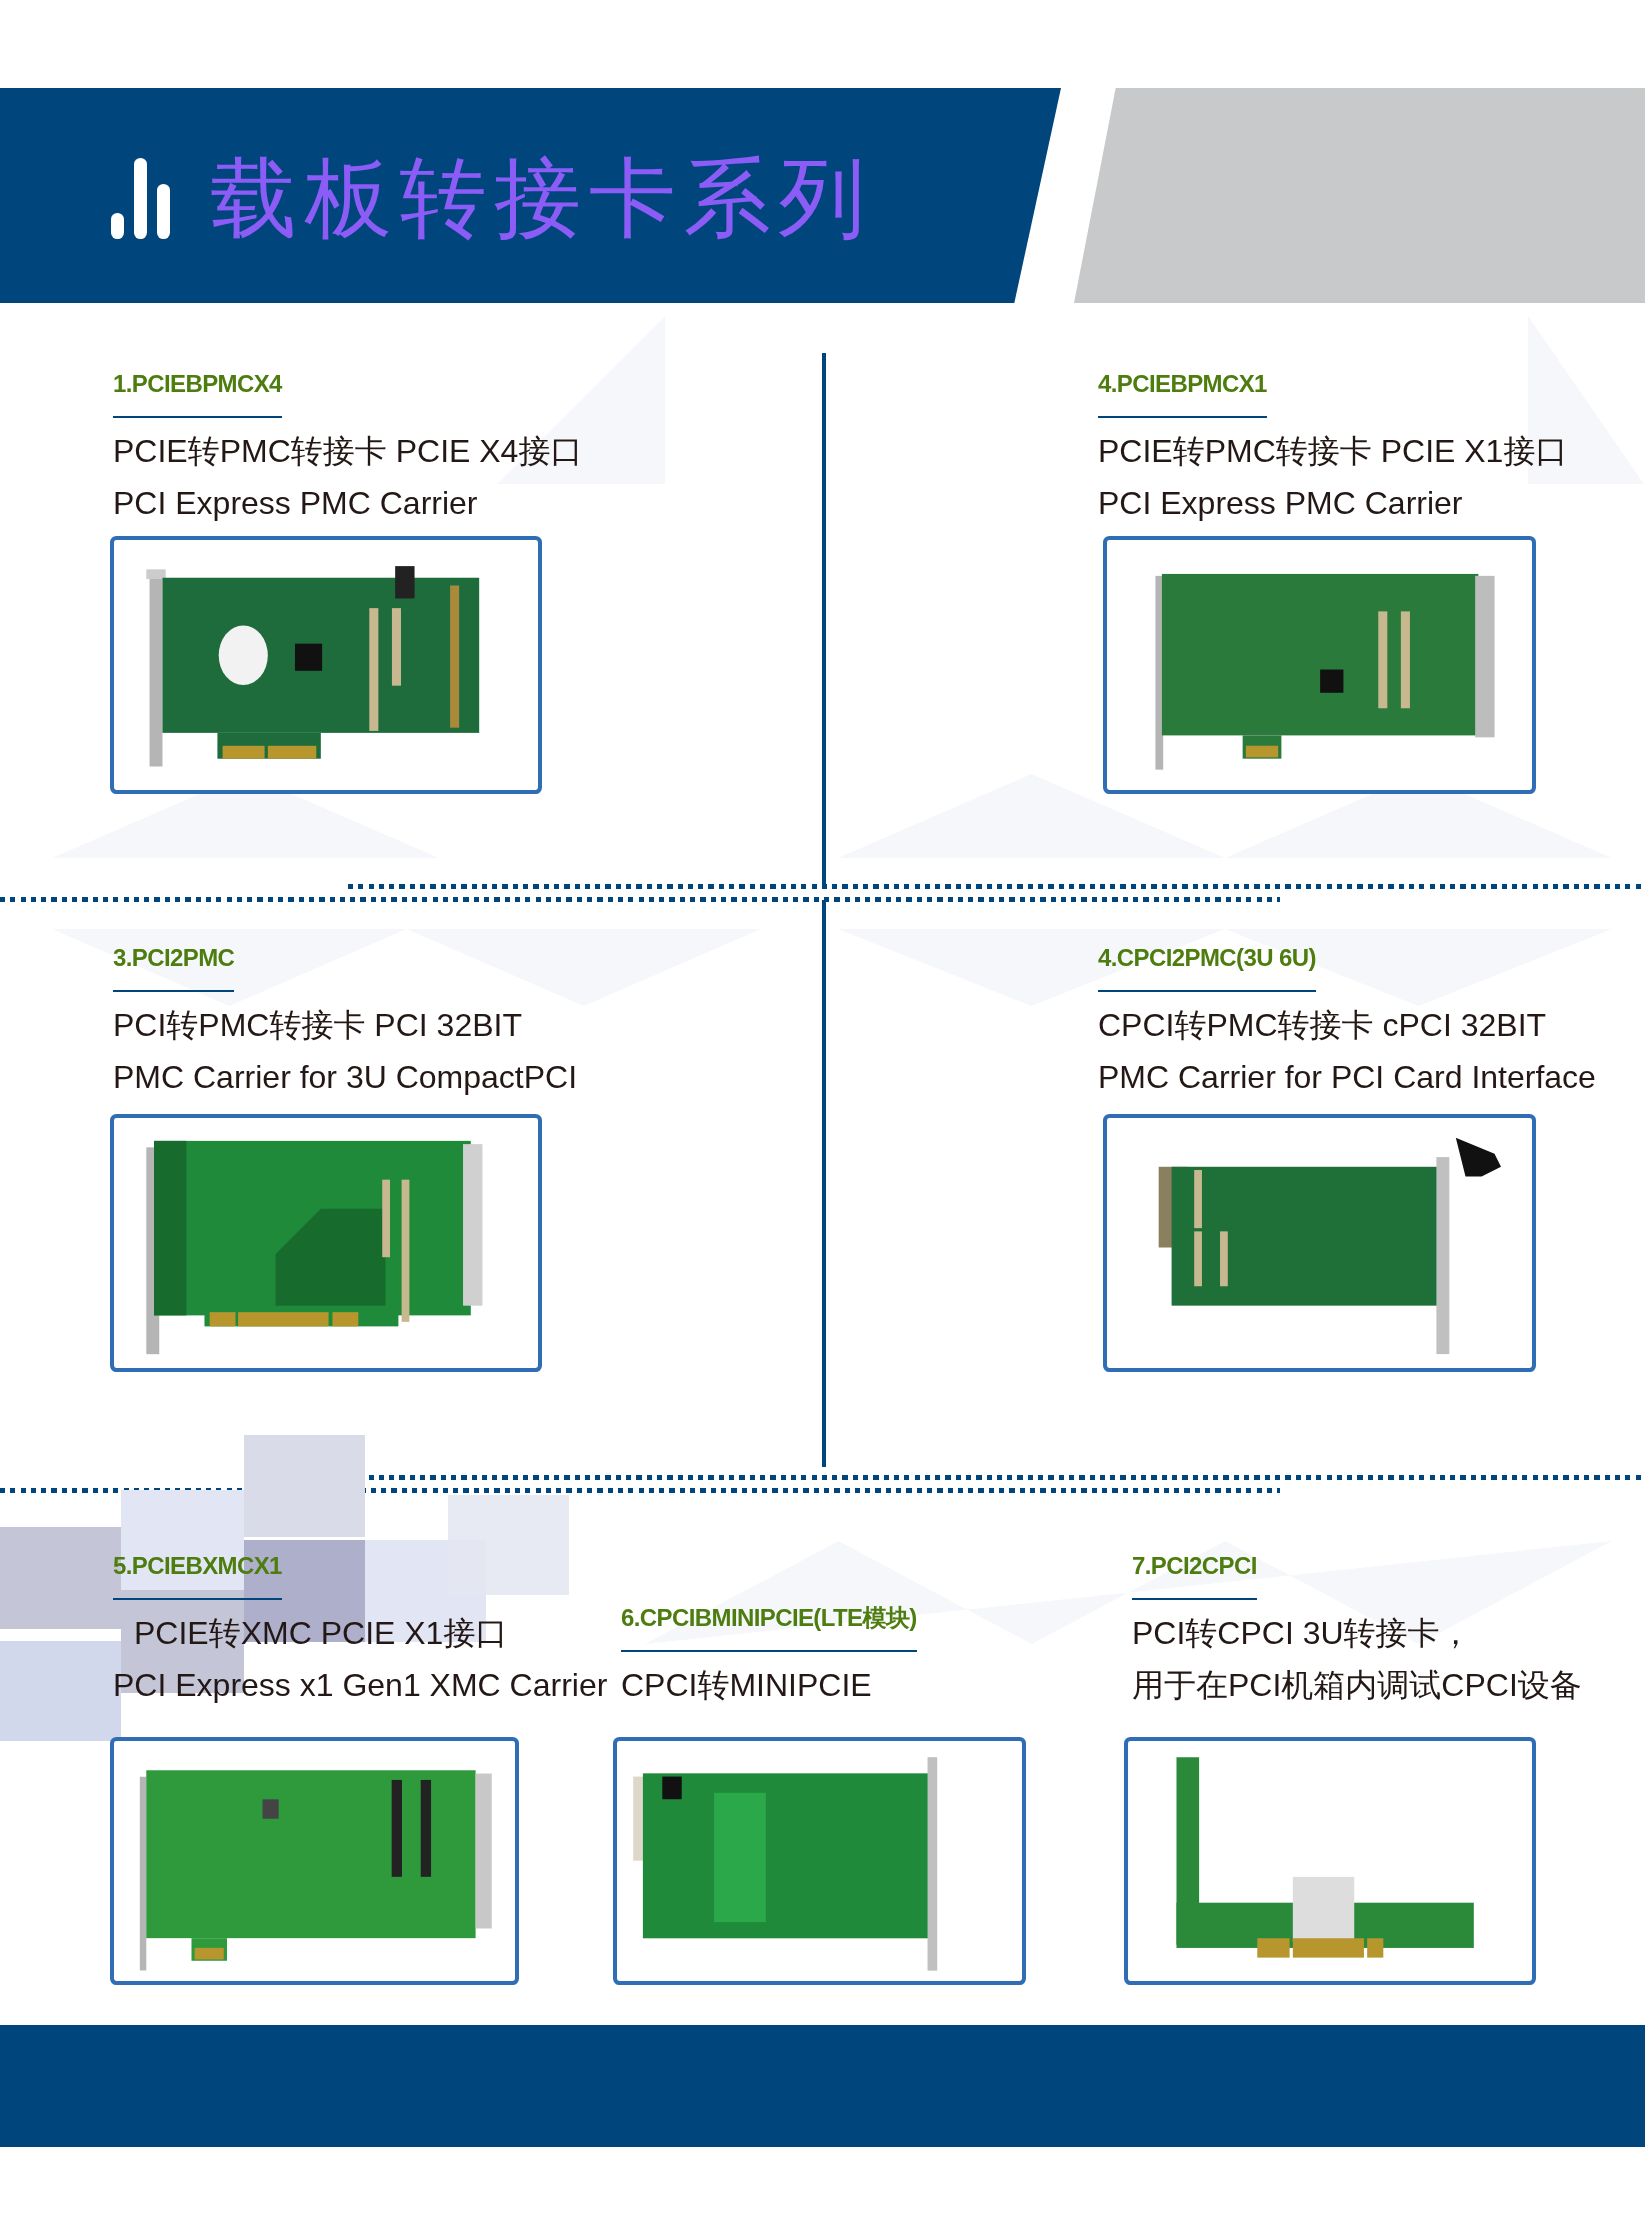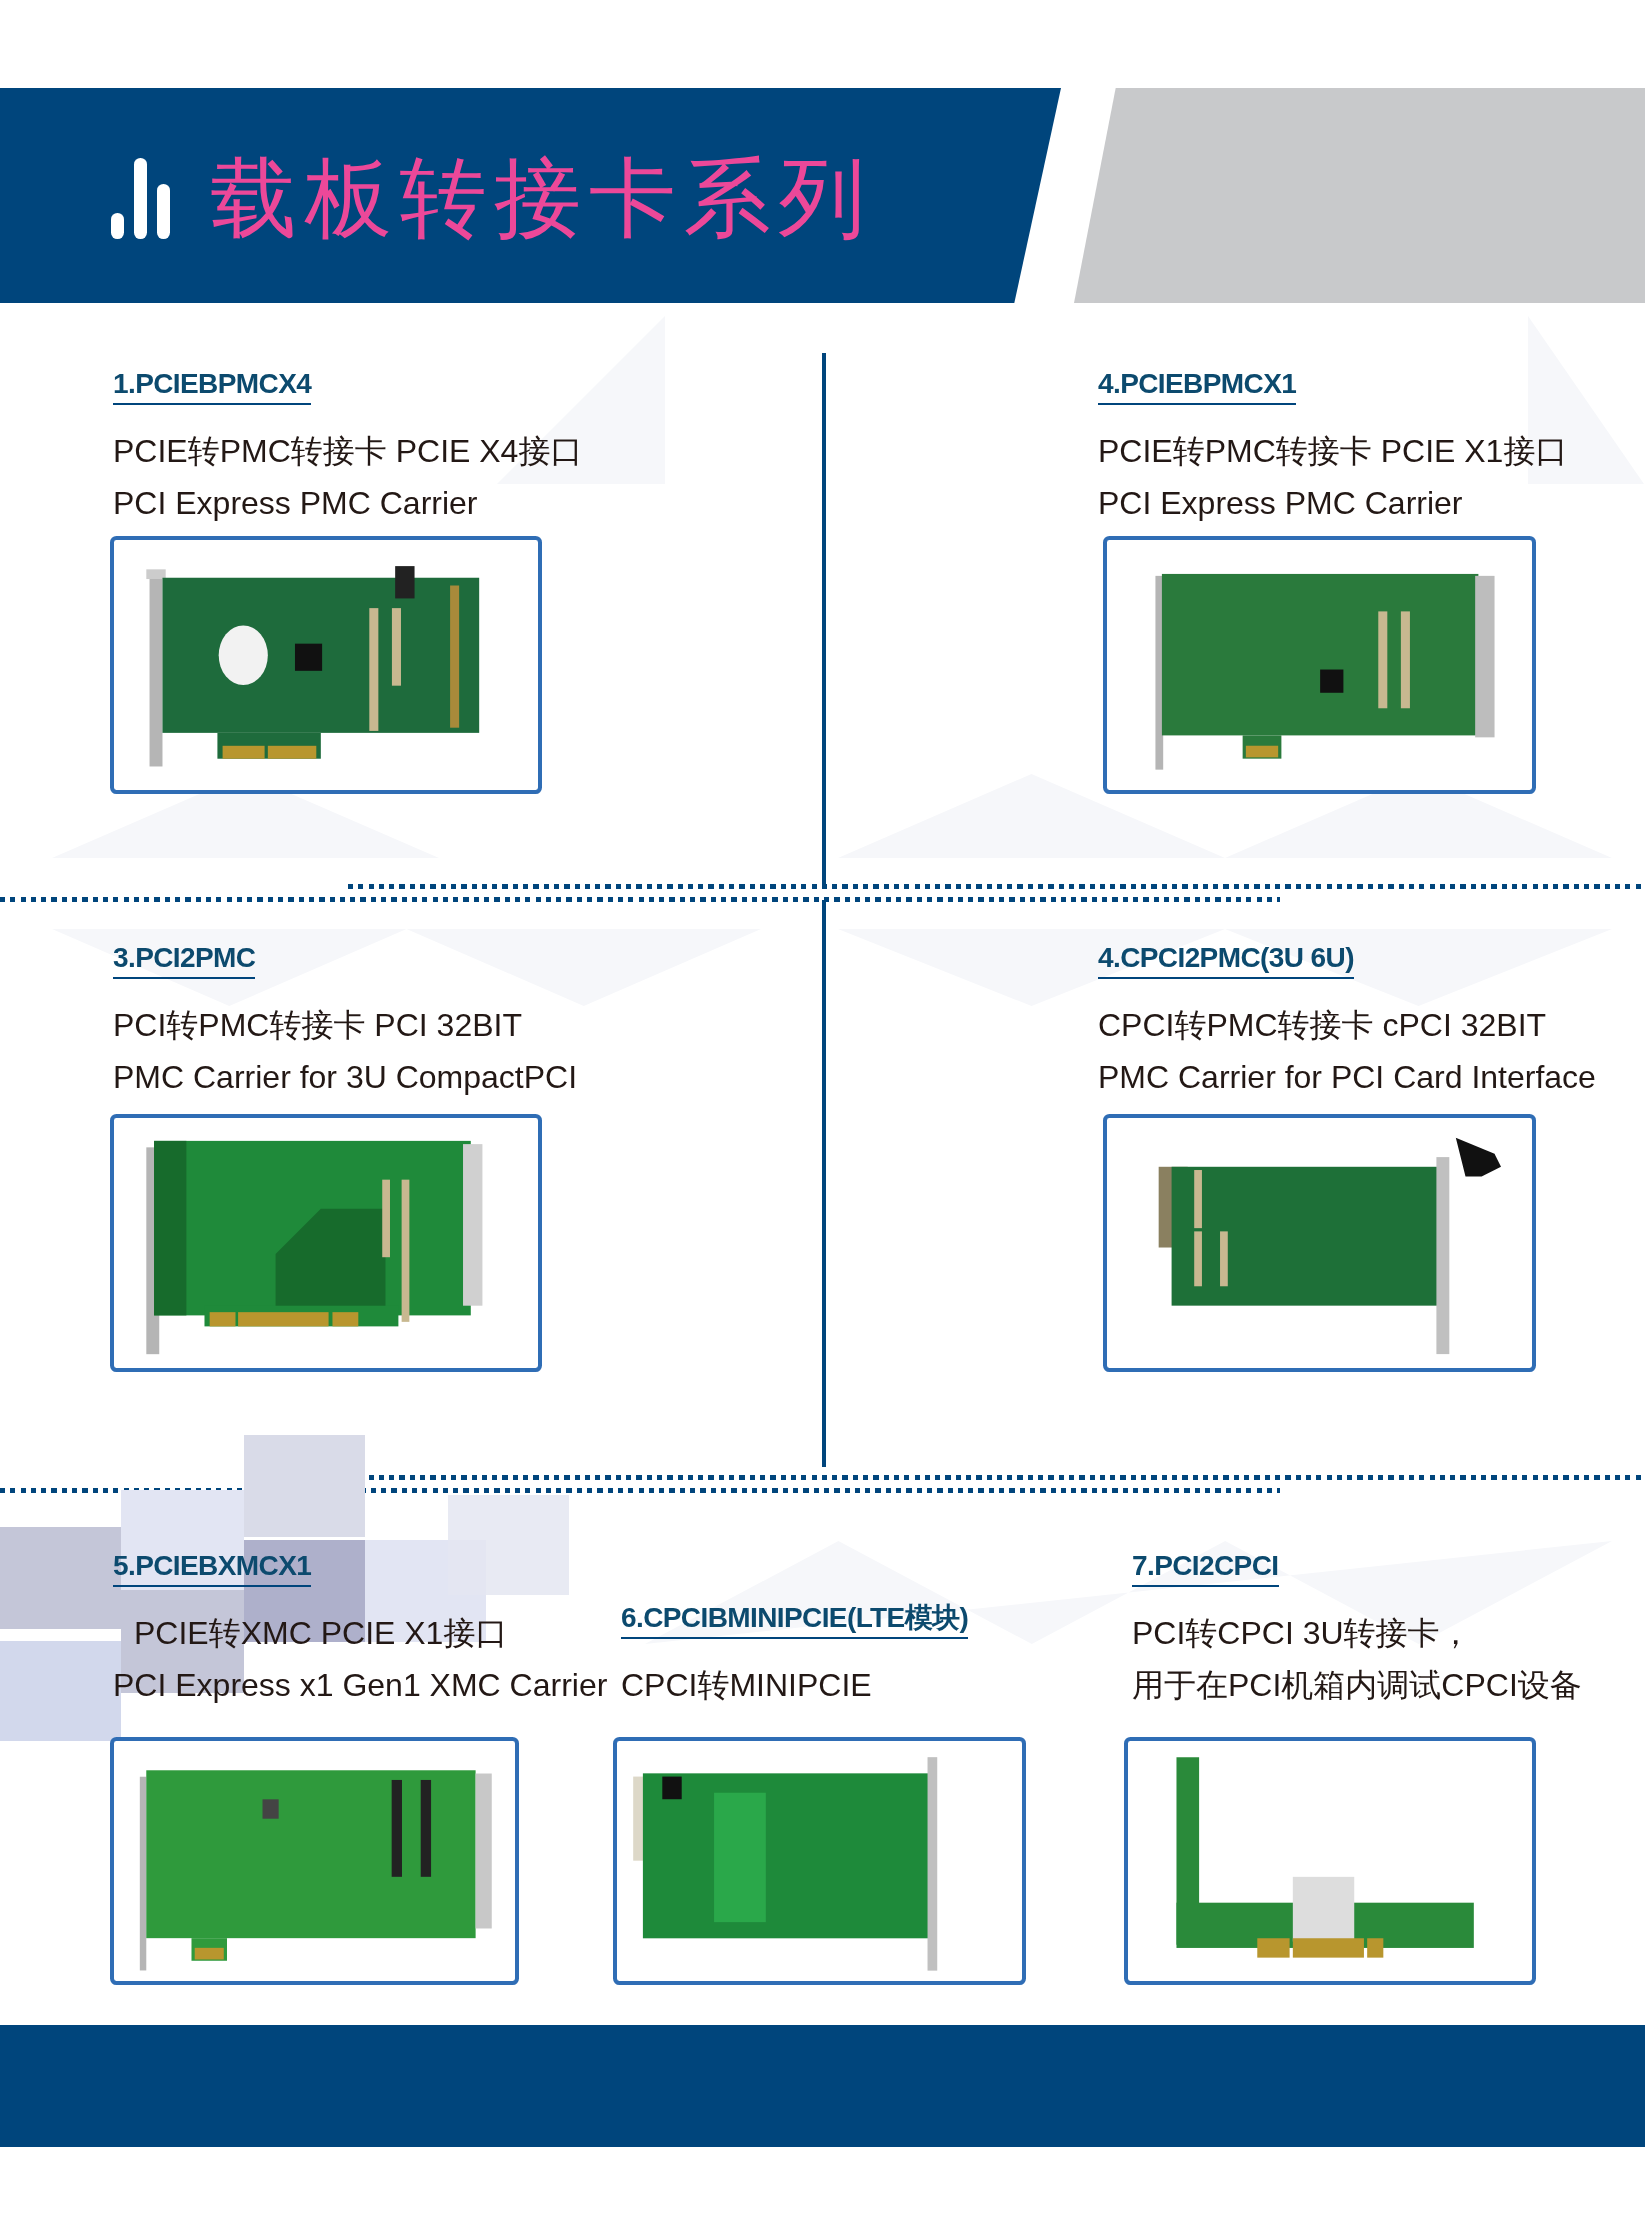--- a/index.html
+++ b/index.html
@@ -9,32 +9,32 @@
   
   .bgtri { position:absolute; background:#f6f7fa; }
 
   
   .hdr-blue { position:absolute; left:0; top:88px; width:1061px; height:215px; background:#00457c;
               clip-path:polygon(0 0, 100% 0, 95.6% 100%, 0 100%); }
   .hdr-gray { position:absolute; left:1074px; top:88px; width:571px; height:215px; background:#c8c9cb;
               clip-path:polygon(7.3% 0, 100% 0, 100% 100%, 0 100%); }
   .logo { position:absolute; left:111px; top:158px; width:64px; height:81px; }
   .logo span { position:absolute; bottom:0; width:13px; background:#fff; border-radius:6.4px; }
-  .hdr-title { position:absolute; left:210px; top:147px; font-size:87px; line-height:103px; color:#ec4899;
+  .hdr-title { position:absolute; left:210px; top:147px; font-size:87px; line-height:103px; color:#8b5cf6;
                letter-spacing:7.7px; font-family:"DejaVu Sans",sans-serif; font-weight:normal; }
 
   
   .vline { position:absolute; left:822px; width:3.9px; background:#00457c; }
   .dotline { position:absolute; height:5.2px;
              background-image:repeating-linear-gradient(90deg,#00457c 0 5.2px, transparent 5.2px 10.3px); }
 
   
-  .p-title { position:absolute; font-size:28px; line-height:39px; color:#0c4a6e; font-weight:bold;
+  .p-title { position:absolute; font-size:24px; line-height:39px; color:#4d7c0f; font-weight:bold;
              font-family:"Liberation Sans",sans-serif; letter-spacing:-0.6px;
-             border-bottom:2.6px solid #00457c; padding-bottom:0; white-space:nowrap; }
+             border-bottom:2.6px solid #00457c; padding-bottom:13px; white-space:nowrap; }
   .p-line { position:absolute; font-size:32px; line-height:32px; color:#231815; white-space:nowrap;
             font-family:"Liberation Sans",sans-serif; }
   .frame { position:absolute; border:4.5px solid #2f6db5; border-radius:6.4px; background:#fff; box-sizing:border-box; overflow:hidden; }
   .frame svg { width:100%; height:100%; display:block; }
 
   
   .sq { position:absolute; }
 
   .footer { position:absolute; left:0; top:2025px; width:1645px; height:122px; background:#00457c; }
 </style>

